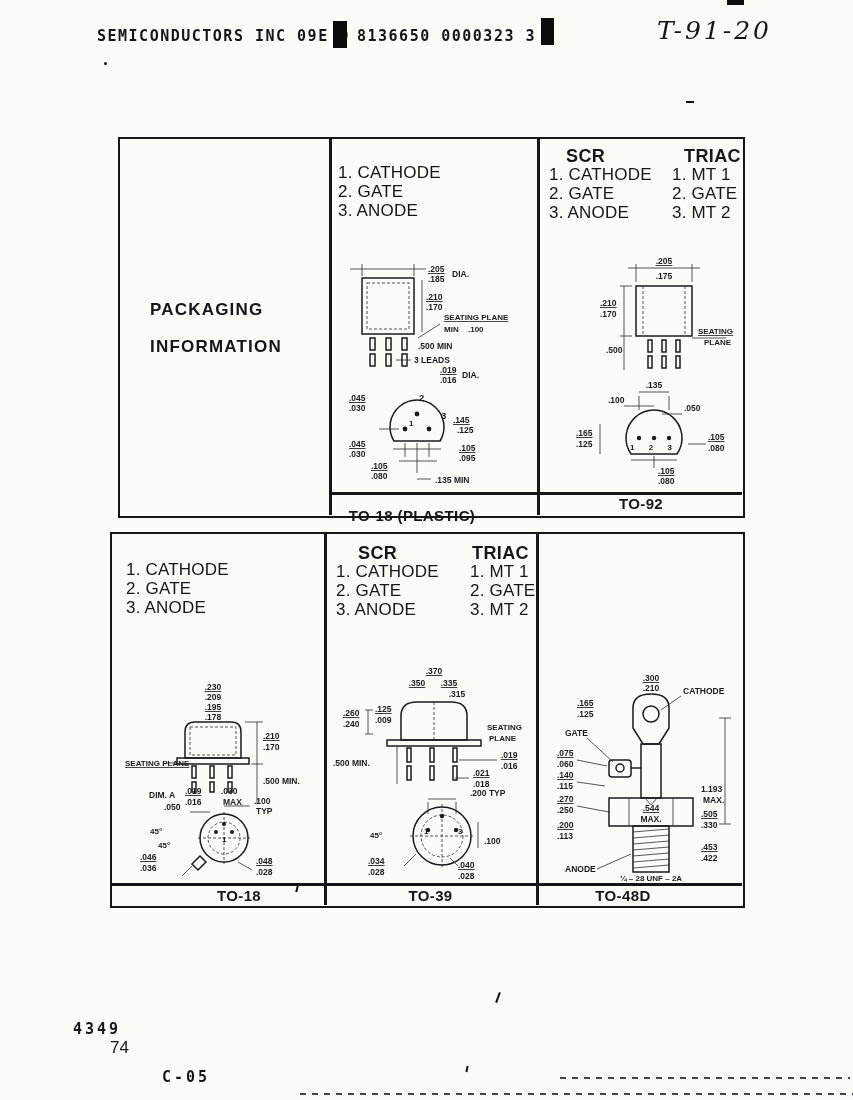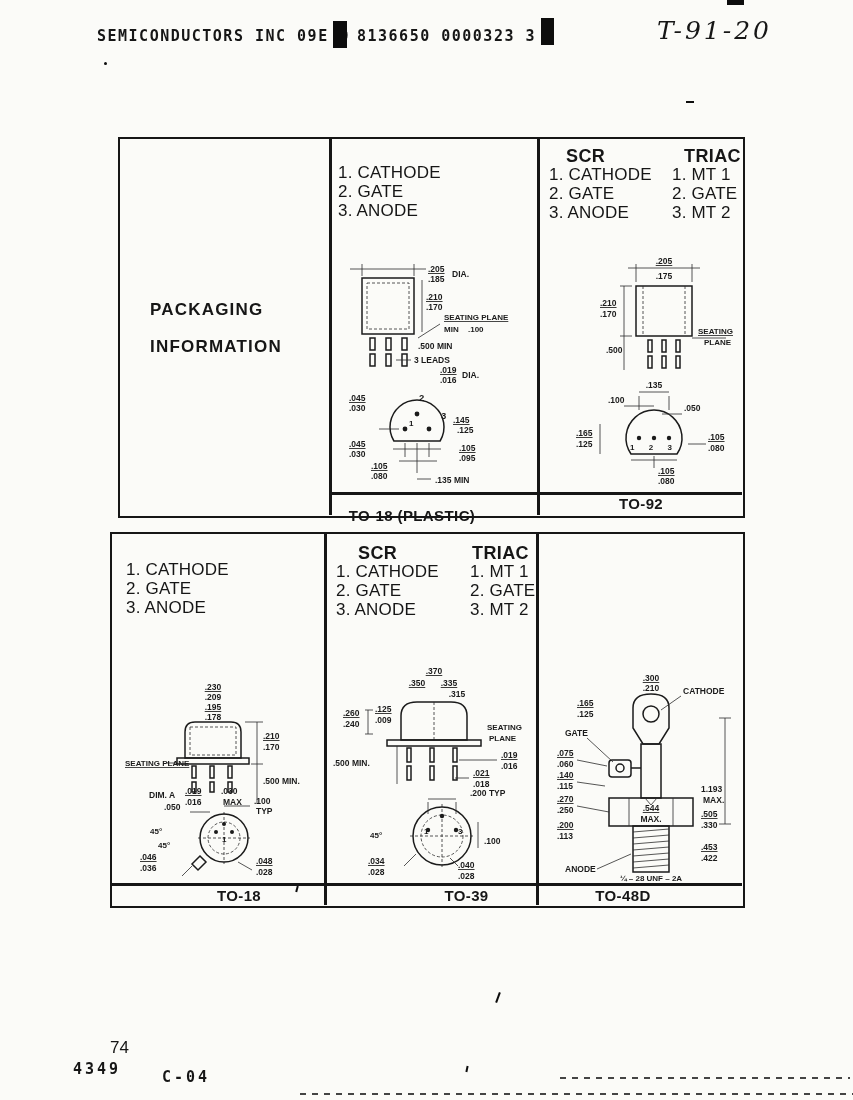--- a/index.html
+++ b/index.html
@@ -210,21 +210,21 @@
     <div>3. ANODE</div>
   </div>
   <div class="abs subhdr" style="left:472px;top:543px;">TRIAC</div>
   <div class="abs pins" style="left:470px;top:562px;">
     <div>1. MT 1</div>
     <div>2. GATE</div>
     <div>3. MT 2</div>
   </div>
 
   <div class="abs cell-label" style="left:110px;top:887px;width:258px;">TO-18</div>
-  <div class="abs cell-label" style="left:325px;top:887px;width:211px;padding-left:36px;">TO-39</div>
+  <div class="abs cell-label" style="left:325px;top:887px;width:211px;">TO-39</div>
   <div class="abs cell-label" style="left:537px;top:887px;width:172px;">TO-48D</div>
 
   <svg class="abs" style="left:123px;top:682px;" width="200" height="128" viewBox="0 0 200 128">
     <path class="b" d="M62,76 L62,50 Q62,40 72,40 L108,40 Q118,40 118,50 L118,76 Z"></path>
     <rect class="t dsh" x="67" y="45" width="46" height="28"></rect>
     <rect class="b" x="54" y="76" width="72" height="6"></rect>
     <rect class="b" x="69" y="84" width="4" height="12"></rect>
       <rect class="b" x="87" y="84" width="4" height="12"></rect>
       <rect class="b" x="105" y="84" width="4" height="12"></rect>
     <rect class="b" x="69" y="100" width="4" height="10"></rect>
@@ -381,16 +381,16 @@
     <text x="148" y="154">.330</text>
     <text class="u" x="4" y="154">.200</text>
     <text x="4" y="165">.113</text>
     <text class="u" x="148" y="176">.453</text>
     <text x="148" y="187">.422</text>
     <text x="12" y="198">ANODE</text>
     <text class="mid s8" x="98" y="207">¼ – 28 UNF – 2A</text>
   </svg>
 
   <div class="abs foot" style="left:110px;top:1038px;text-align:center;">74</div>
-  <div class="abs mono" style="left:73px;top:1060px;">4349</div>
-  <div class="abs mono" style="left:162px;top:1068px;">C-04</div>
+  <div class="abs mono" style="left:73px;top:1020px;">4349</div>
+  <div class="abs mono" style="left:162px;top:1068px;">C-05</div>
 
 </div>
 
 </body></html>

